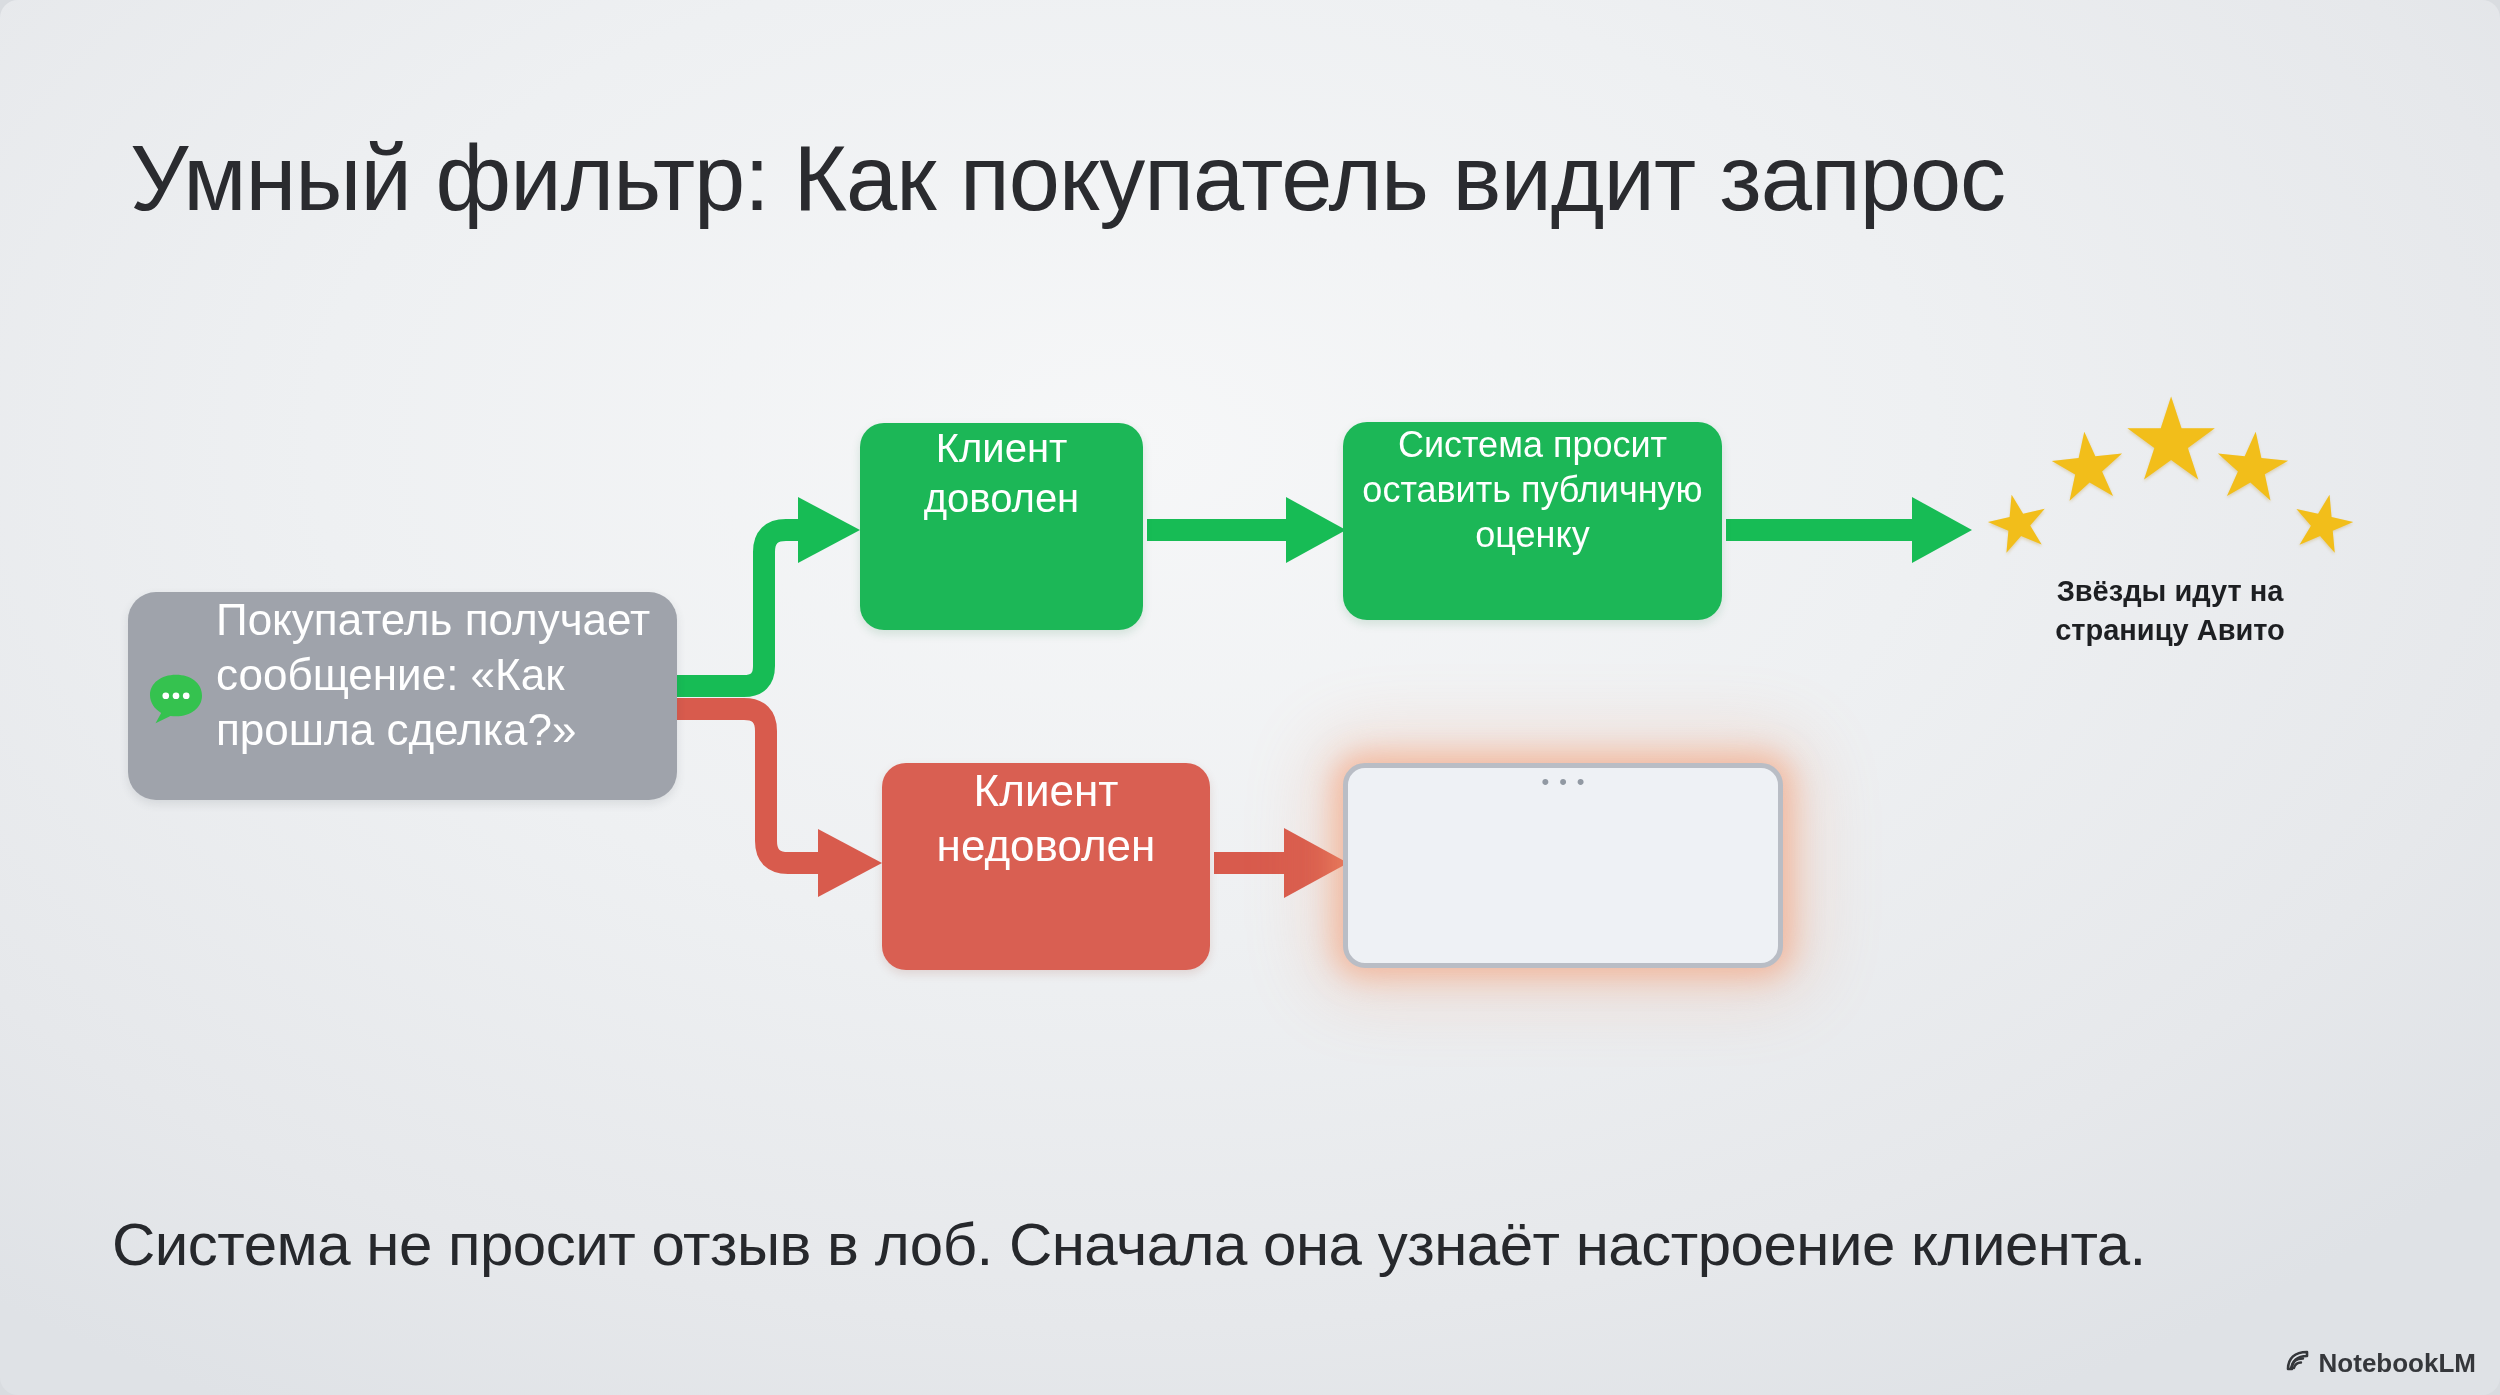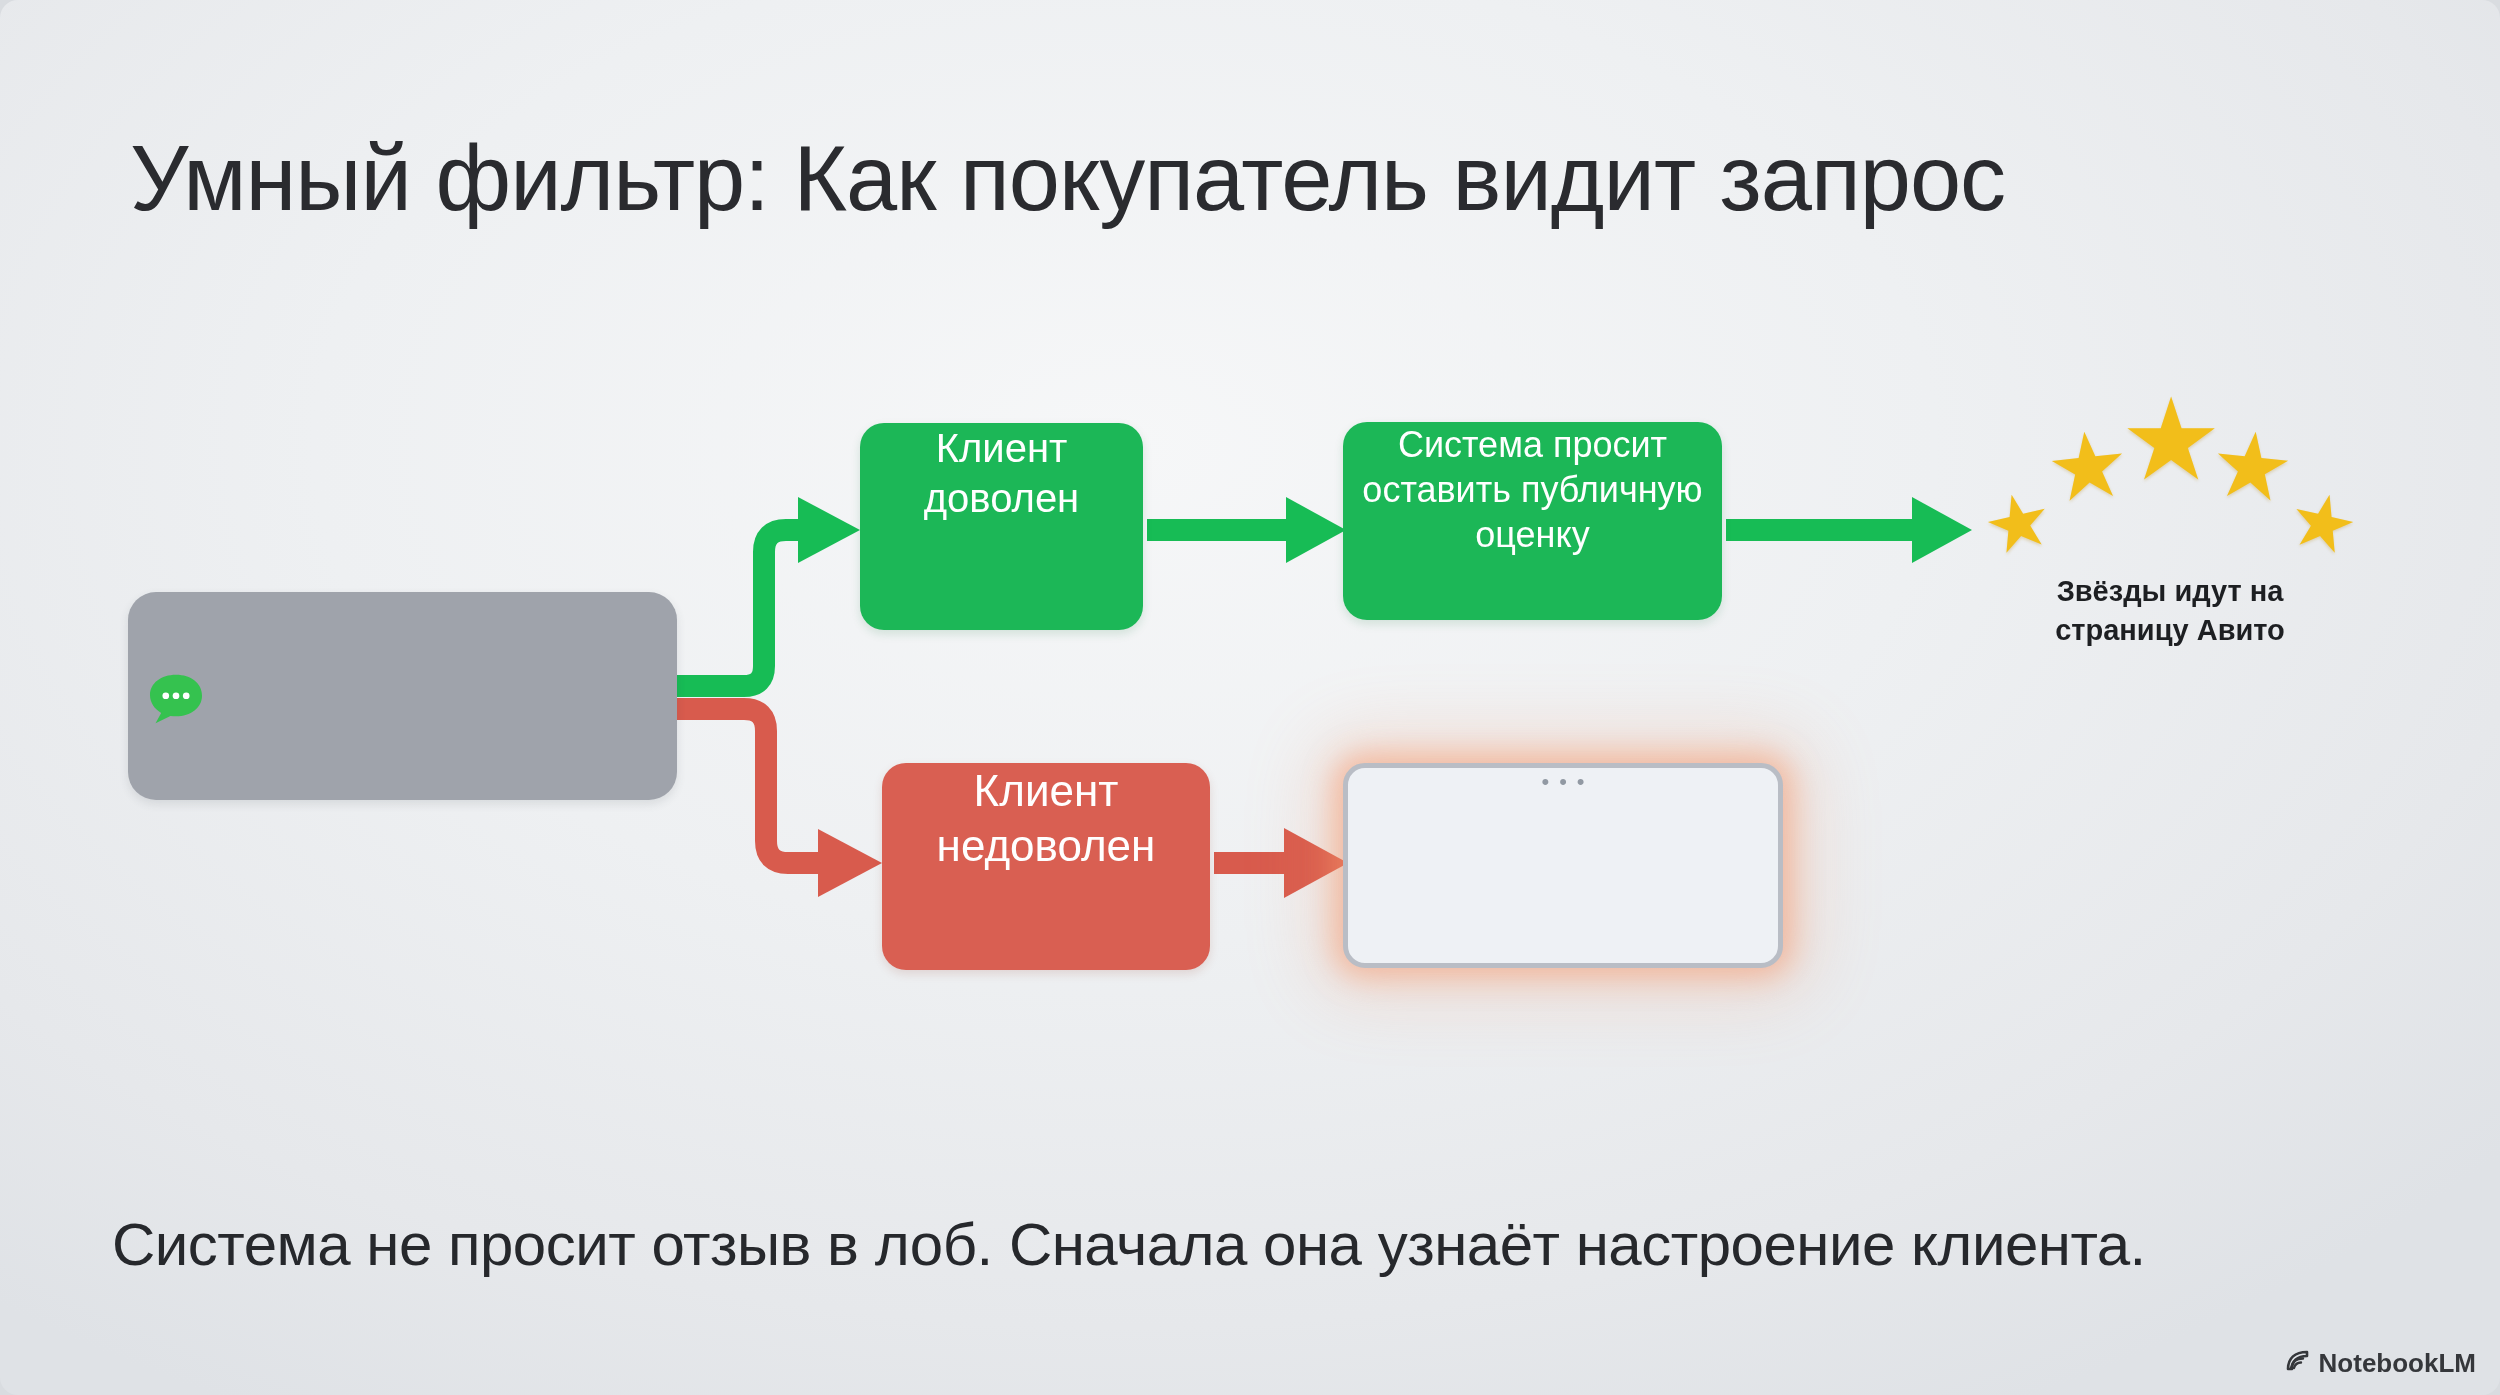--- a/index.html
+++ b/index.html
@@ -112,20 +112,23 @@
   <div class="node node-start">
     <span class="chat-icon">
       <svg width="56" height="52" viewBox="0 0 60 56">
         <path d="M30 2 C14 2 2 11 2 24 C2 32 7 39 14 43 L8 54 L24 46.2
                  C26 46.5 28 46.6 30 46.6 C46 46.6 58 37.5 58 24.5 C58 11 46 2 30 2 Z" fill="#35C24F"></path>
         <circle cx="19" cy="24.5" r="3.6" fill="#ffffff"></circle>
         <circle cx="30" cy="24.5" r="3.6" fill="#ffffff"></circle>
         <circle cx="41" cy="24.5" r="3.6" fill="#ffffff"></circle>
       </svg>
     </span>
+    <span>Покупатель получает
+сообщение: «Как
+прошла сделка?»</span>
   </div>
 
   <div class="node node-happy">
     <span>Клиент
 доволен</span>
   </div>
 
   <div class="node node-ask">
     <span>Система просит
 оставить публичную

